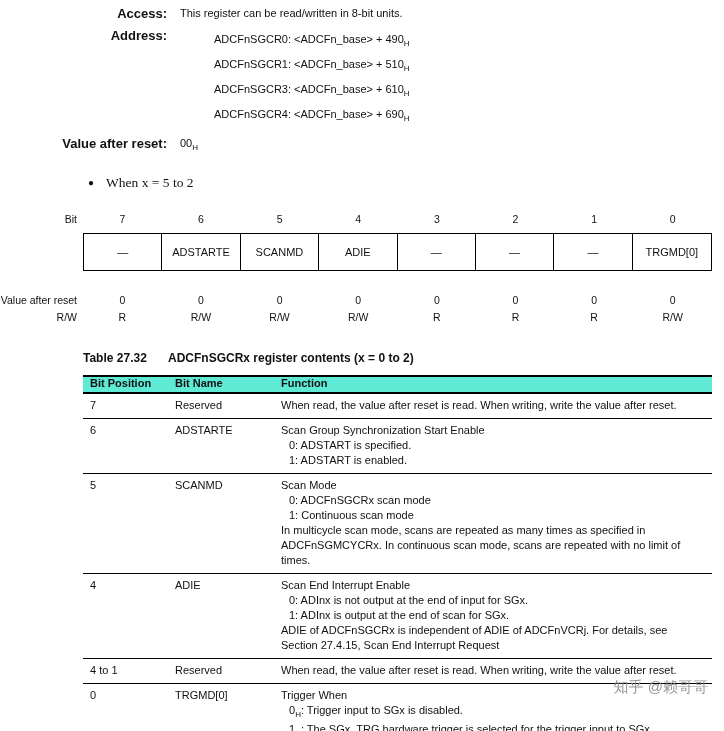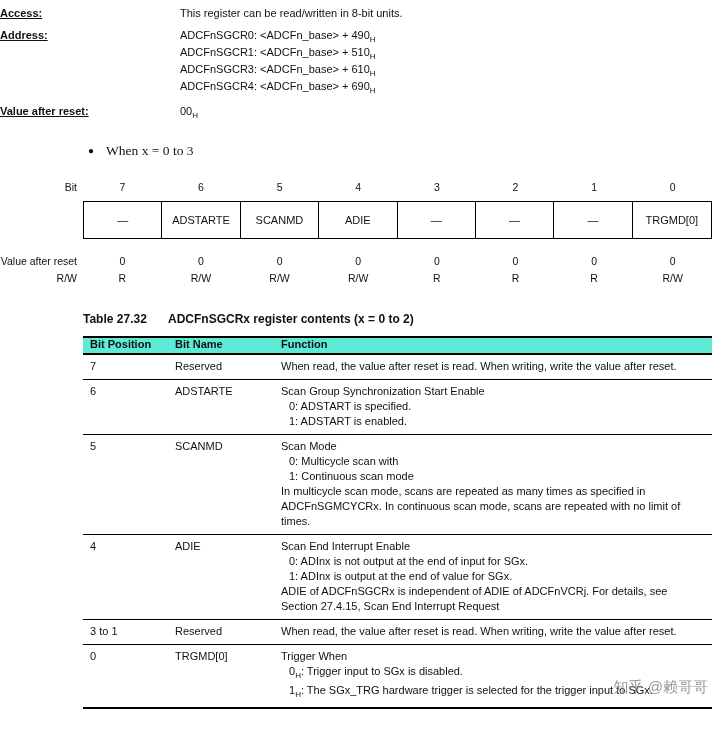--- a/index.html
+++ b/index.html
@@ -8,25 +8,25 @@
     width: 724px; height: 731px;
     background: #ffffff;
     font-family: "Liberation Sans", sans-serif;
     color: #111111;
   }
   .page { position: relative; width: 724px; height: 731px; overflow: hidden; padding-top: 7px; }
 
   
   .info-row { display: flex; margin-bottom: 8px; }
   .info-label {
-    flex: none; width: 180px; 
-    font-weight: bold; font-size: 11px; line-height: 13.5px; padding-right: 13px; text-decoration: underline;
+    flex: none; width: 180px; text-align: right;
+    font-weight: bold; font-size: 13px; line-height: 13.5px; padding-right: 13px;
   }
   .info-value { font-size: 11px; line-height: 13.5px; }
-  .addr-line { font-size: 11px; line-height: 13px; }
+  .addr-line { font-size: 11px; line-height: 21px; margin-left: 34px; }
 
   
   .bullet-line {
     margin: 20px 0 0 88px;
     font-family: "Liberation Serif", serif;
     font-size: 13.5px;
     display: flex; align-items: center; gap: 12px;
   }
   .bullet-dot { font-size: 10px; }
 
@@ -41,21 +41,21 @@
   .bd-cells { flex: none; width: 629px; display: grid; grid-template-columns: repeat(8, 1fr); }
   .bd-bits { margin-bottom: 8px; }
   .bd-box { border: 1px solid #000; height: 38px; }
   .bd-box .bd-cell {
     border-right: 1px solid #000;
     display: flex; align-items: center; justify-content: center;
     font-size: 11px;
   }
   .bd-box .bd-cell:last-child { border-right: none; }
   .bd-cell.num { text-align: center; font-size: 10.5px; }
-  .bd-reset { margin-top: 16px; }
+  .bd-reset { margin-top: 23px; }
   .bd-rw { margin-top: 5px; }
 
   
   .table-caption { margin: 28px 0 10px 83px; display: flex; font-weight: bold; font-size: 12px; }
   .caption-label { flex: none; width: 85px; }
 
   
   table.contents {
     border-collapse: collapse; table-layout: fixed;
     margin-left: 83px; width: 629px;
@@ -104,21 +104,21 @@
         </div>
     </div>
     <div class="info-row">
       <span class="info-label">Value after reset:</span>
       <div class="info-value" id="reset-value"><span>00</span><sub>H</sub></div>
     </div>
   </section>
 
   <div class="bullet-line">
     <span class="bullet-dot">●</span>
-    <span>When x = 0 to 3</span>
+    <span>When x = 5 to 2</span>
   </div>
 
   <section class="bit-diagram">
     <div class="bd-row bd-bits">
       <div class="bd-label">Bit</div>
       <div class="bd-cells" id="bit-numbers">
           <div class="bd-cell num">7</div>
           <div class="bd-cell num">6</div>
           <div class="bd-cell num">5</div>
           <div class="bd-cell num">4</div>
@@ -202,37 +202,37 @@
             <div class="fn-line"><span>Scan Group Synchronization Start Enable</span></div>
             <div class="fn-line ind"><span>0: ADSTART is specified.</span></div>
             <div class="fn-line ind"><span>1: ADSTART is enabled.</span></div>
           </td>
         </tr>
         <tr>
           <td>5</td>
           <td>SCANMD</td>
           <td>
             <div class="fn-line"><span>Scan Mode</span></div>
-            <div class="fn-line ind"><span>0: Multicycle scan with</span></div>
+            <div class="fn-line ind"><span>0: ADCFnSGCRx scan mode</span></div>
             <div class="fn-line ind"><span>1: Continuous scan mode</span></div>
             <div class="fn-line"><span>In multicycle scan mode, scans are repeated as many times as specified in ADCFnSGMCYCRx. In continuous scan mode, scans are repeated with no limit of times.</span></div>
           </td>
         </tr>
         <tr>
           <td>4</td>
           <td>ADIE</td>
           <td>
             <div class="fn-line"><span>Scan End Interrupt Enable</span></div>
             <div class="fn-line ind"><span>0: ADInx is not output at the end of input for SGx.</span></div>
-            <div class="fn-line ind"><span>1: ADInx is output at the end of value for SGx.</span></div>
+            <div class="fn-line ind"><span>1: ADInx is output at the end of scan for SGx.</span></div>
             <div class="fn-line"><span>ADIE of ADCFnSGCRx is independent of ADIE of ADCFnVCRj. For details, see </span><span class="b">Section 27.4.15, Scan End Interrupt Request</span></div>
           </td>
         </tr>
         <tr>
-          <td>3 to 1</td>
+          <td>4 to 1</td>
           <td>Reserved</td>
           <td>
             <div class="fn-line"><span>When read, the value after reset is read. When writing, write the value after reset.</span></div>
           </td>
         </tr>
         <tr>
           <td>0</td>
           <td>TRGMD[0]</td>
           <td>
             <div class="fn-line"><span>Trigger When</span></div>

